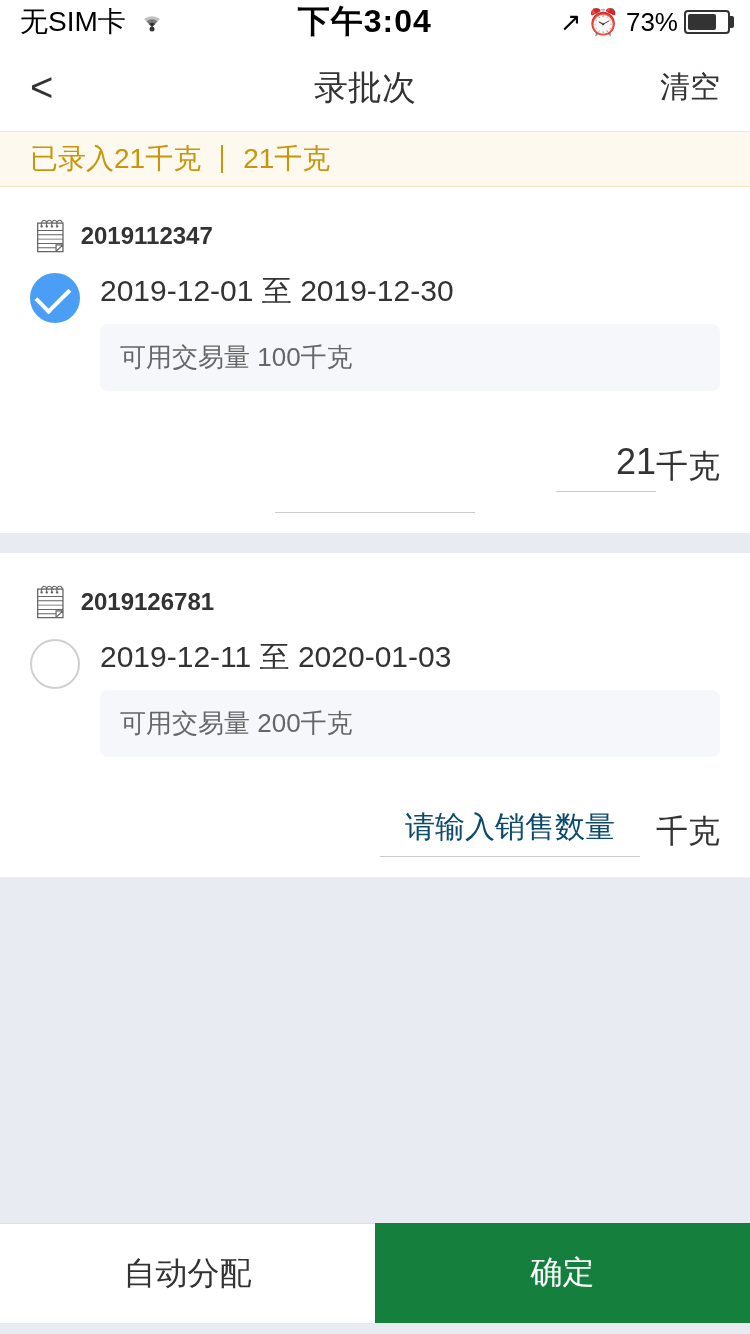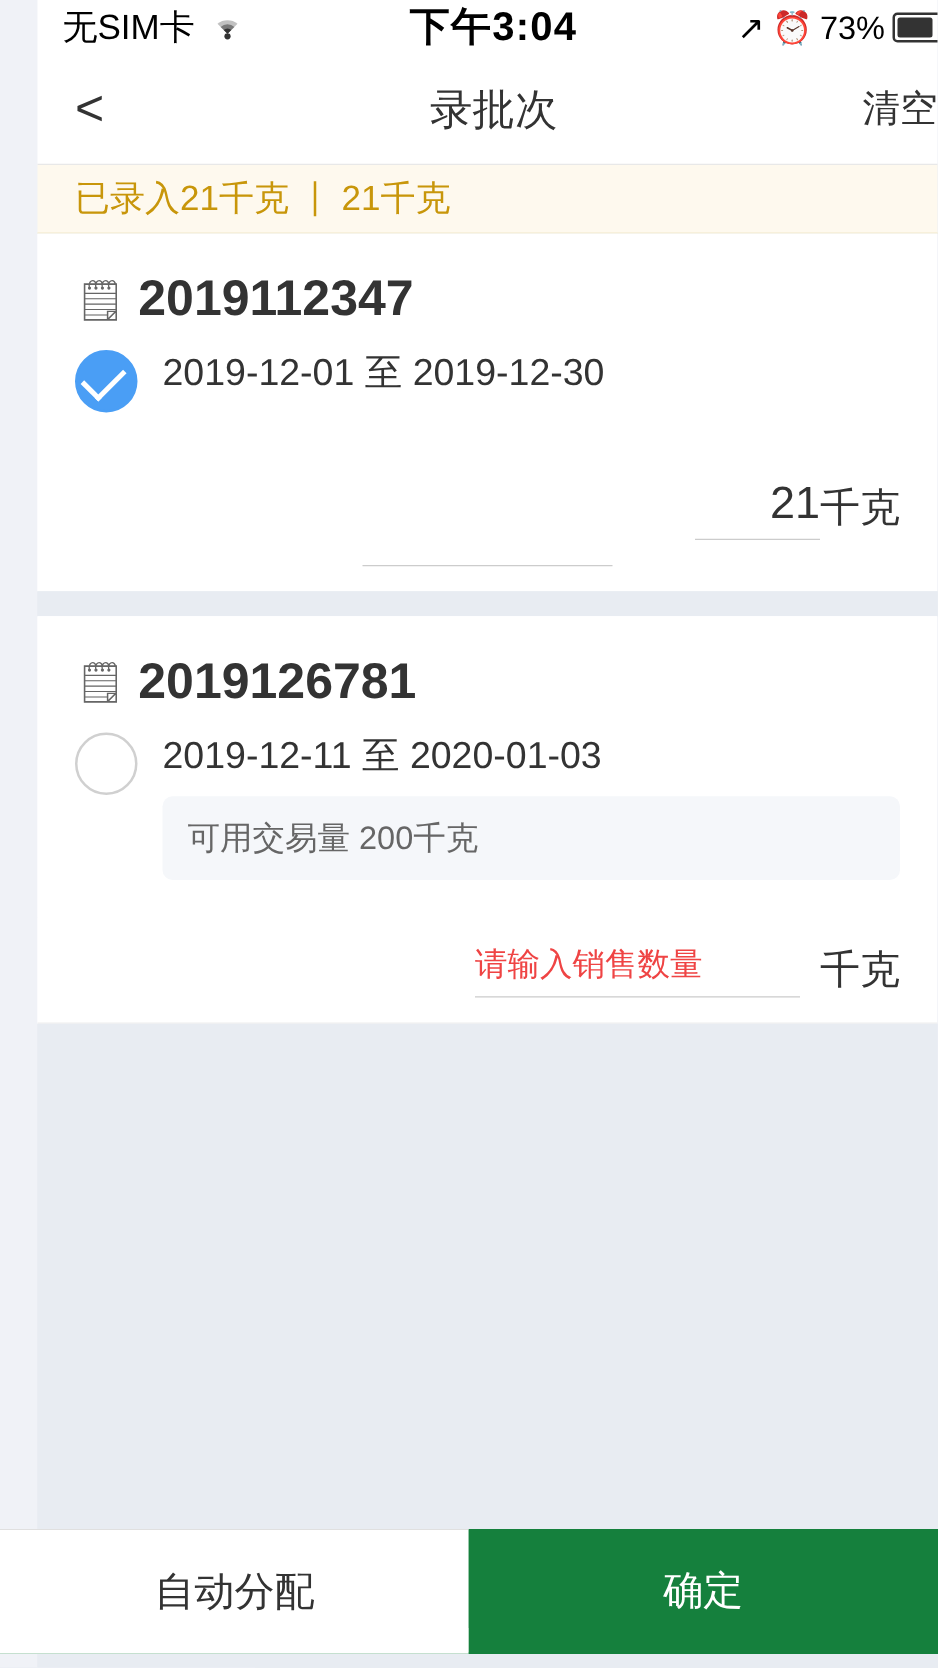--- a/index.html
+++ b/index.html
@@ -131,21 +131,21 @@
       display: flex;
       align-items: center;
       gap: 10px;
       margin-bottom: 16px;
     }
     .batch-icon {
       font-size: 32px;
       color: #666;
     }
     .batch-id {
-      font-size: 40px;
+      font-size: 24px;
       font-weight: 600;
       color: #333;
     }
     .batch-row-with-check {
       display: flex;
       align-items: flex-start;
       gap: 20px;
     }
     .check-circle {
       width: 50px;
@@ -231,26 +231,26 @@
     .input-row {
       display: flex;
       align-items: center;
       justify-content: flex-end;
       padding: 20px 30px;
       background: #fff;
       gap: 16px;
       border-bottom: 1px solid #eee;
     }
     .input-placeholder {
-      font-size: 26px;
-      color: #ef4444;
+      font-size: 30px;
+      color: #0c4a6e;
       border-bottom: 1px solid #ccc;
       padding-bottom: 8px;
       min-width: 260px;
-      text-align: left;
+      text-align: center;
     }
     .input-unit {
       font-size: 32px;
       color: #333;
     }
 
     
     .empty-area {
       background: #e8ecf2;
       flex: 1;
@@ -281,21 +281,20 @@
       border: none;
       font-size: 32px;
       color: #fff;
       cursor: pointer;
     }
 
     .page-wrapper {
       display: flex;
       flex-direction: column;
       min-height: 1334px;
-      margin-left: 30px;
     }
     .content-area {
       flex: 1;
       display: flex;
       flex-direction: column;
       background: #e8ecf2;
     }
     .card-section {
       background: #fff;
     }
@@ -345,20 +344,21 @@
     <div class="card-section">
       <div class="batch-item">
         <div class="batch-header">
           <span class="batch-icon">🗒</span>
           <span class="batch-id">2019112347</span>
         </div>
         <div class="batch-row-with-check">
           <div class="check-circle checked"></div>
           <div class="batch-info">
             <div class="batch-date">2019-12-01 至 2019-12-30</div>
+            <div class="batch-available">可用交易量 100千克</div>
           </div>
         </div>
       </div>
 
       <div class="quantity-row">
         <div class="quantity-underline">
           <span class="quantity-value">21</span>
         </div>
         <span class="quantity-unit">千克</span>
       </div>

